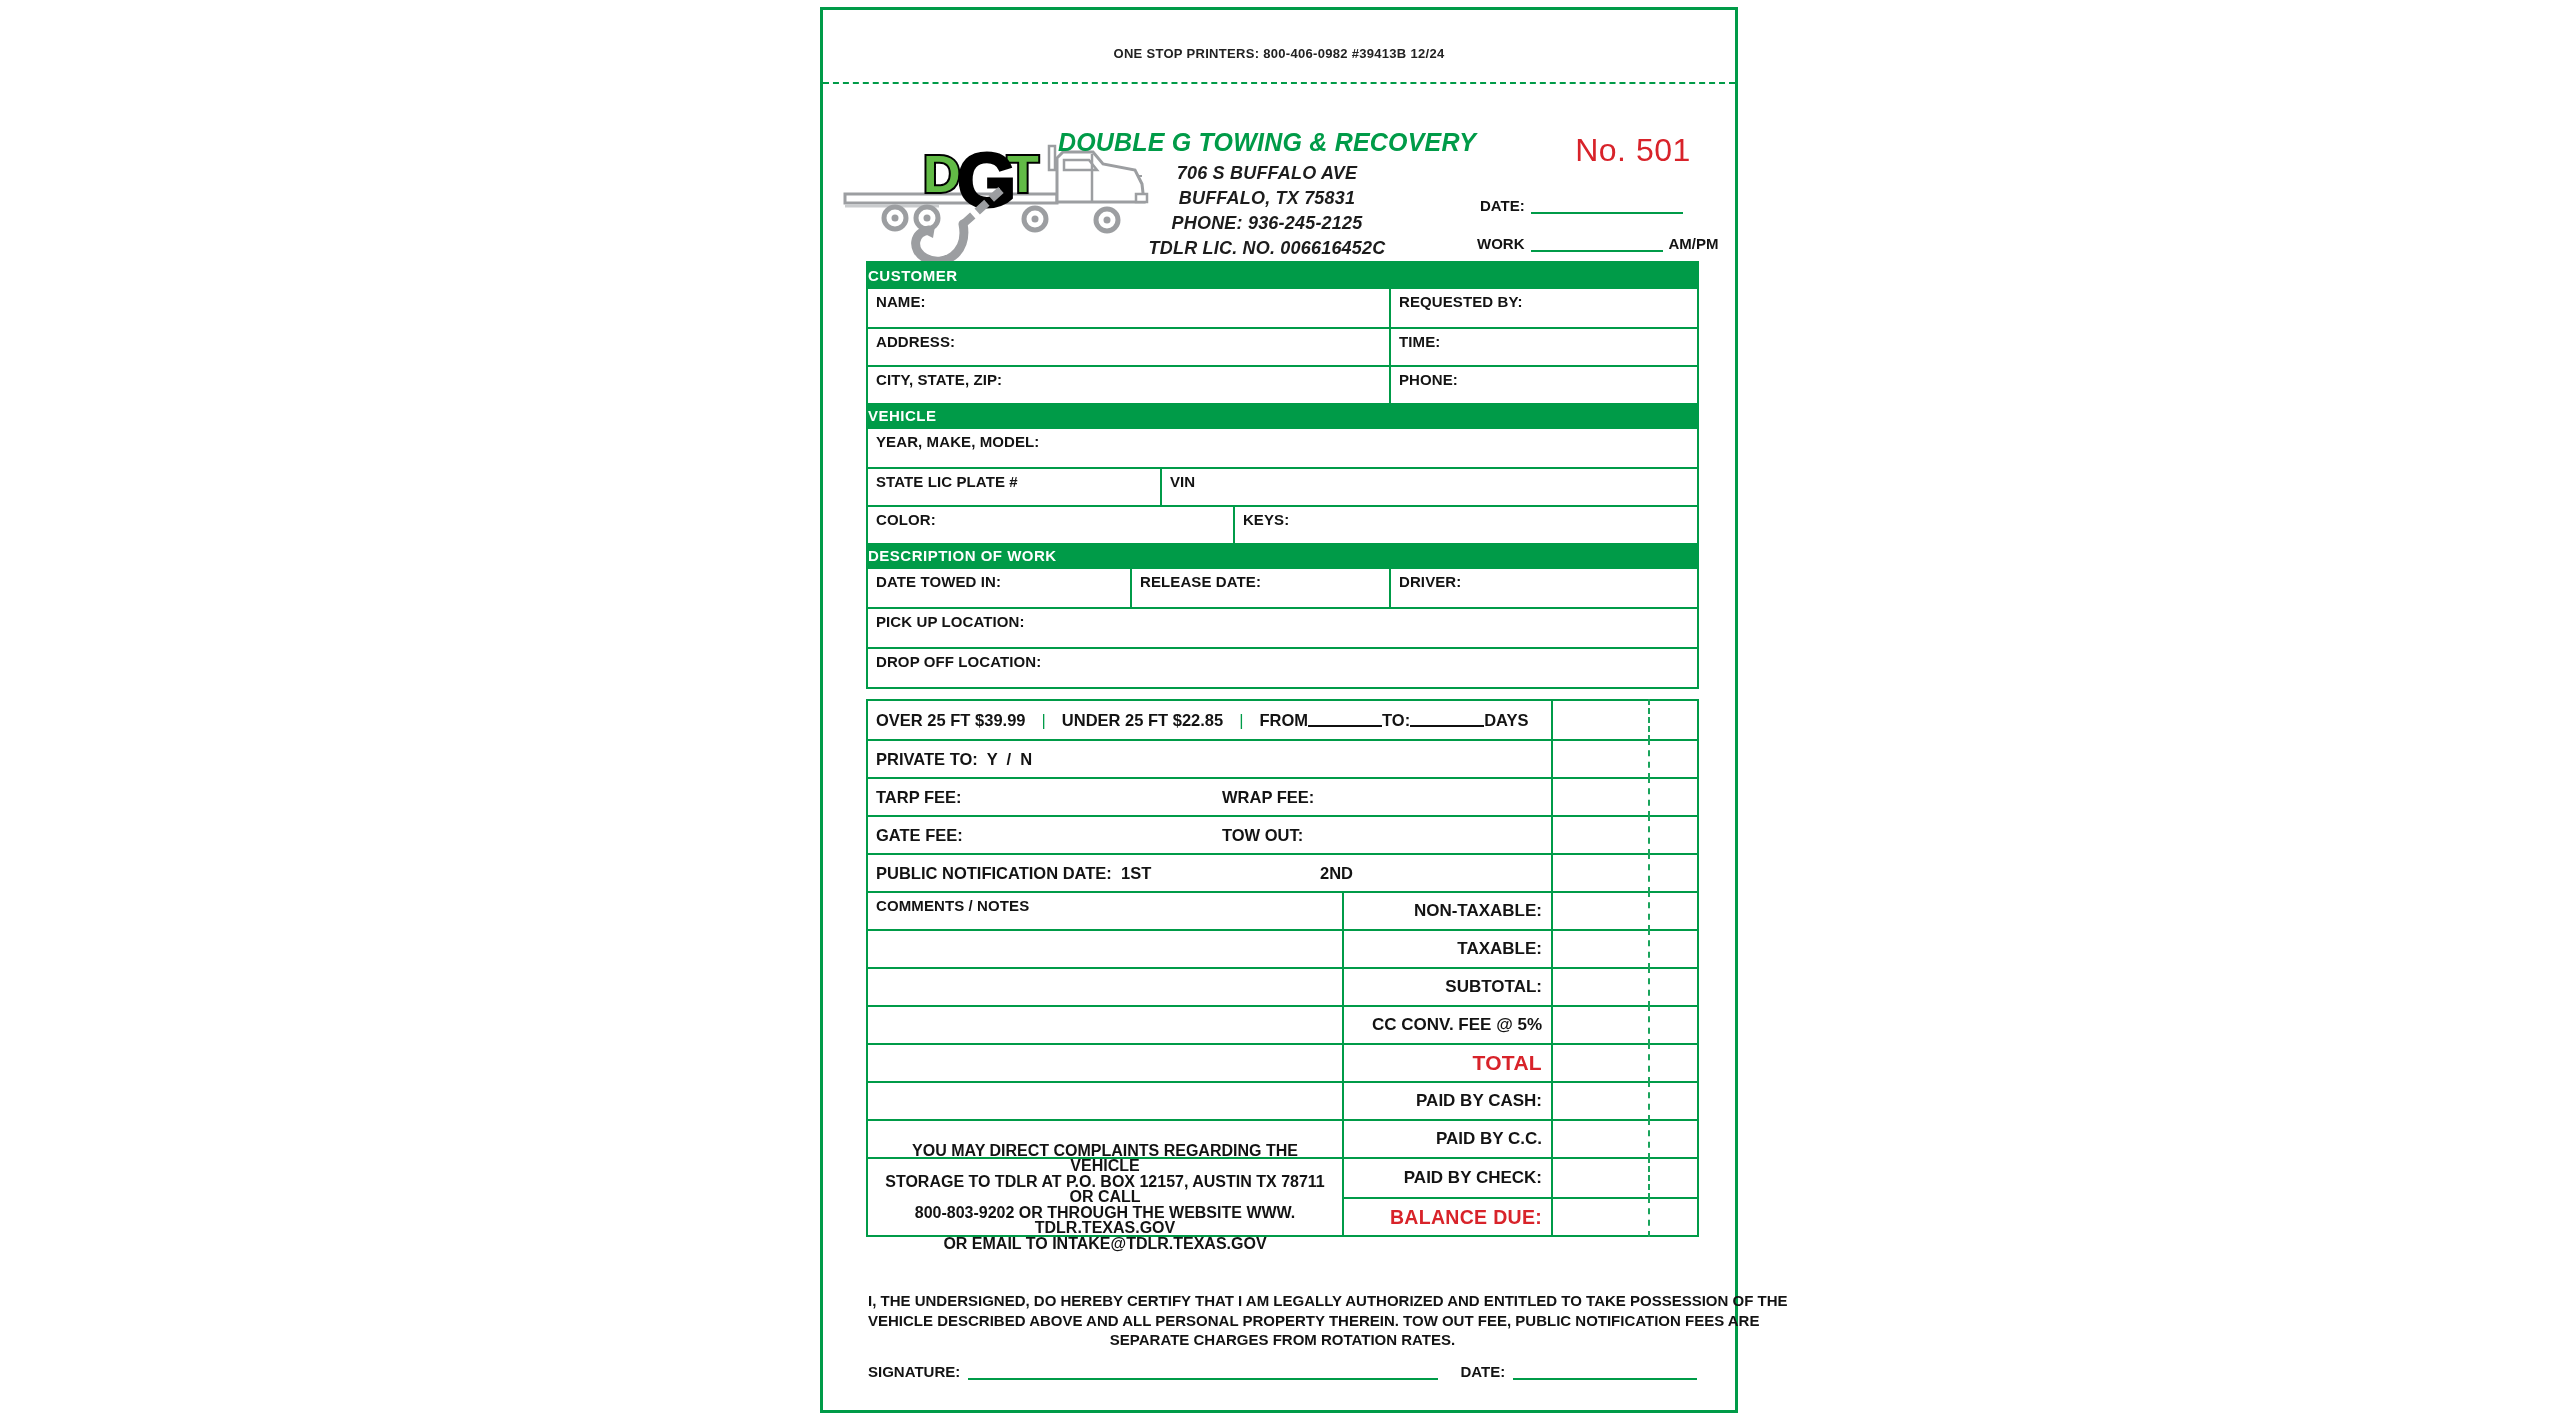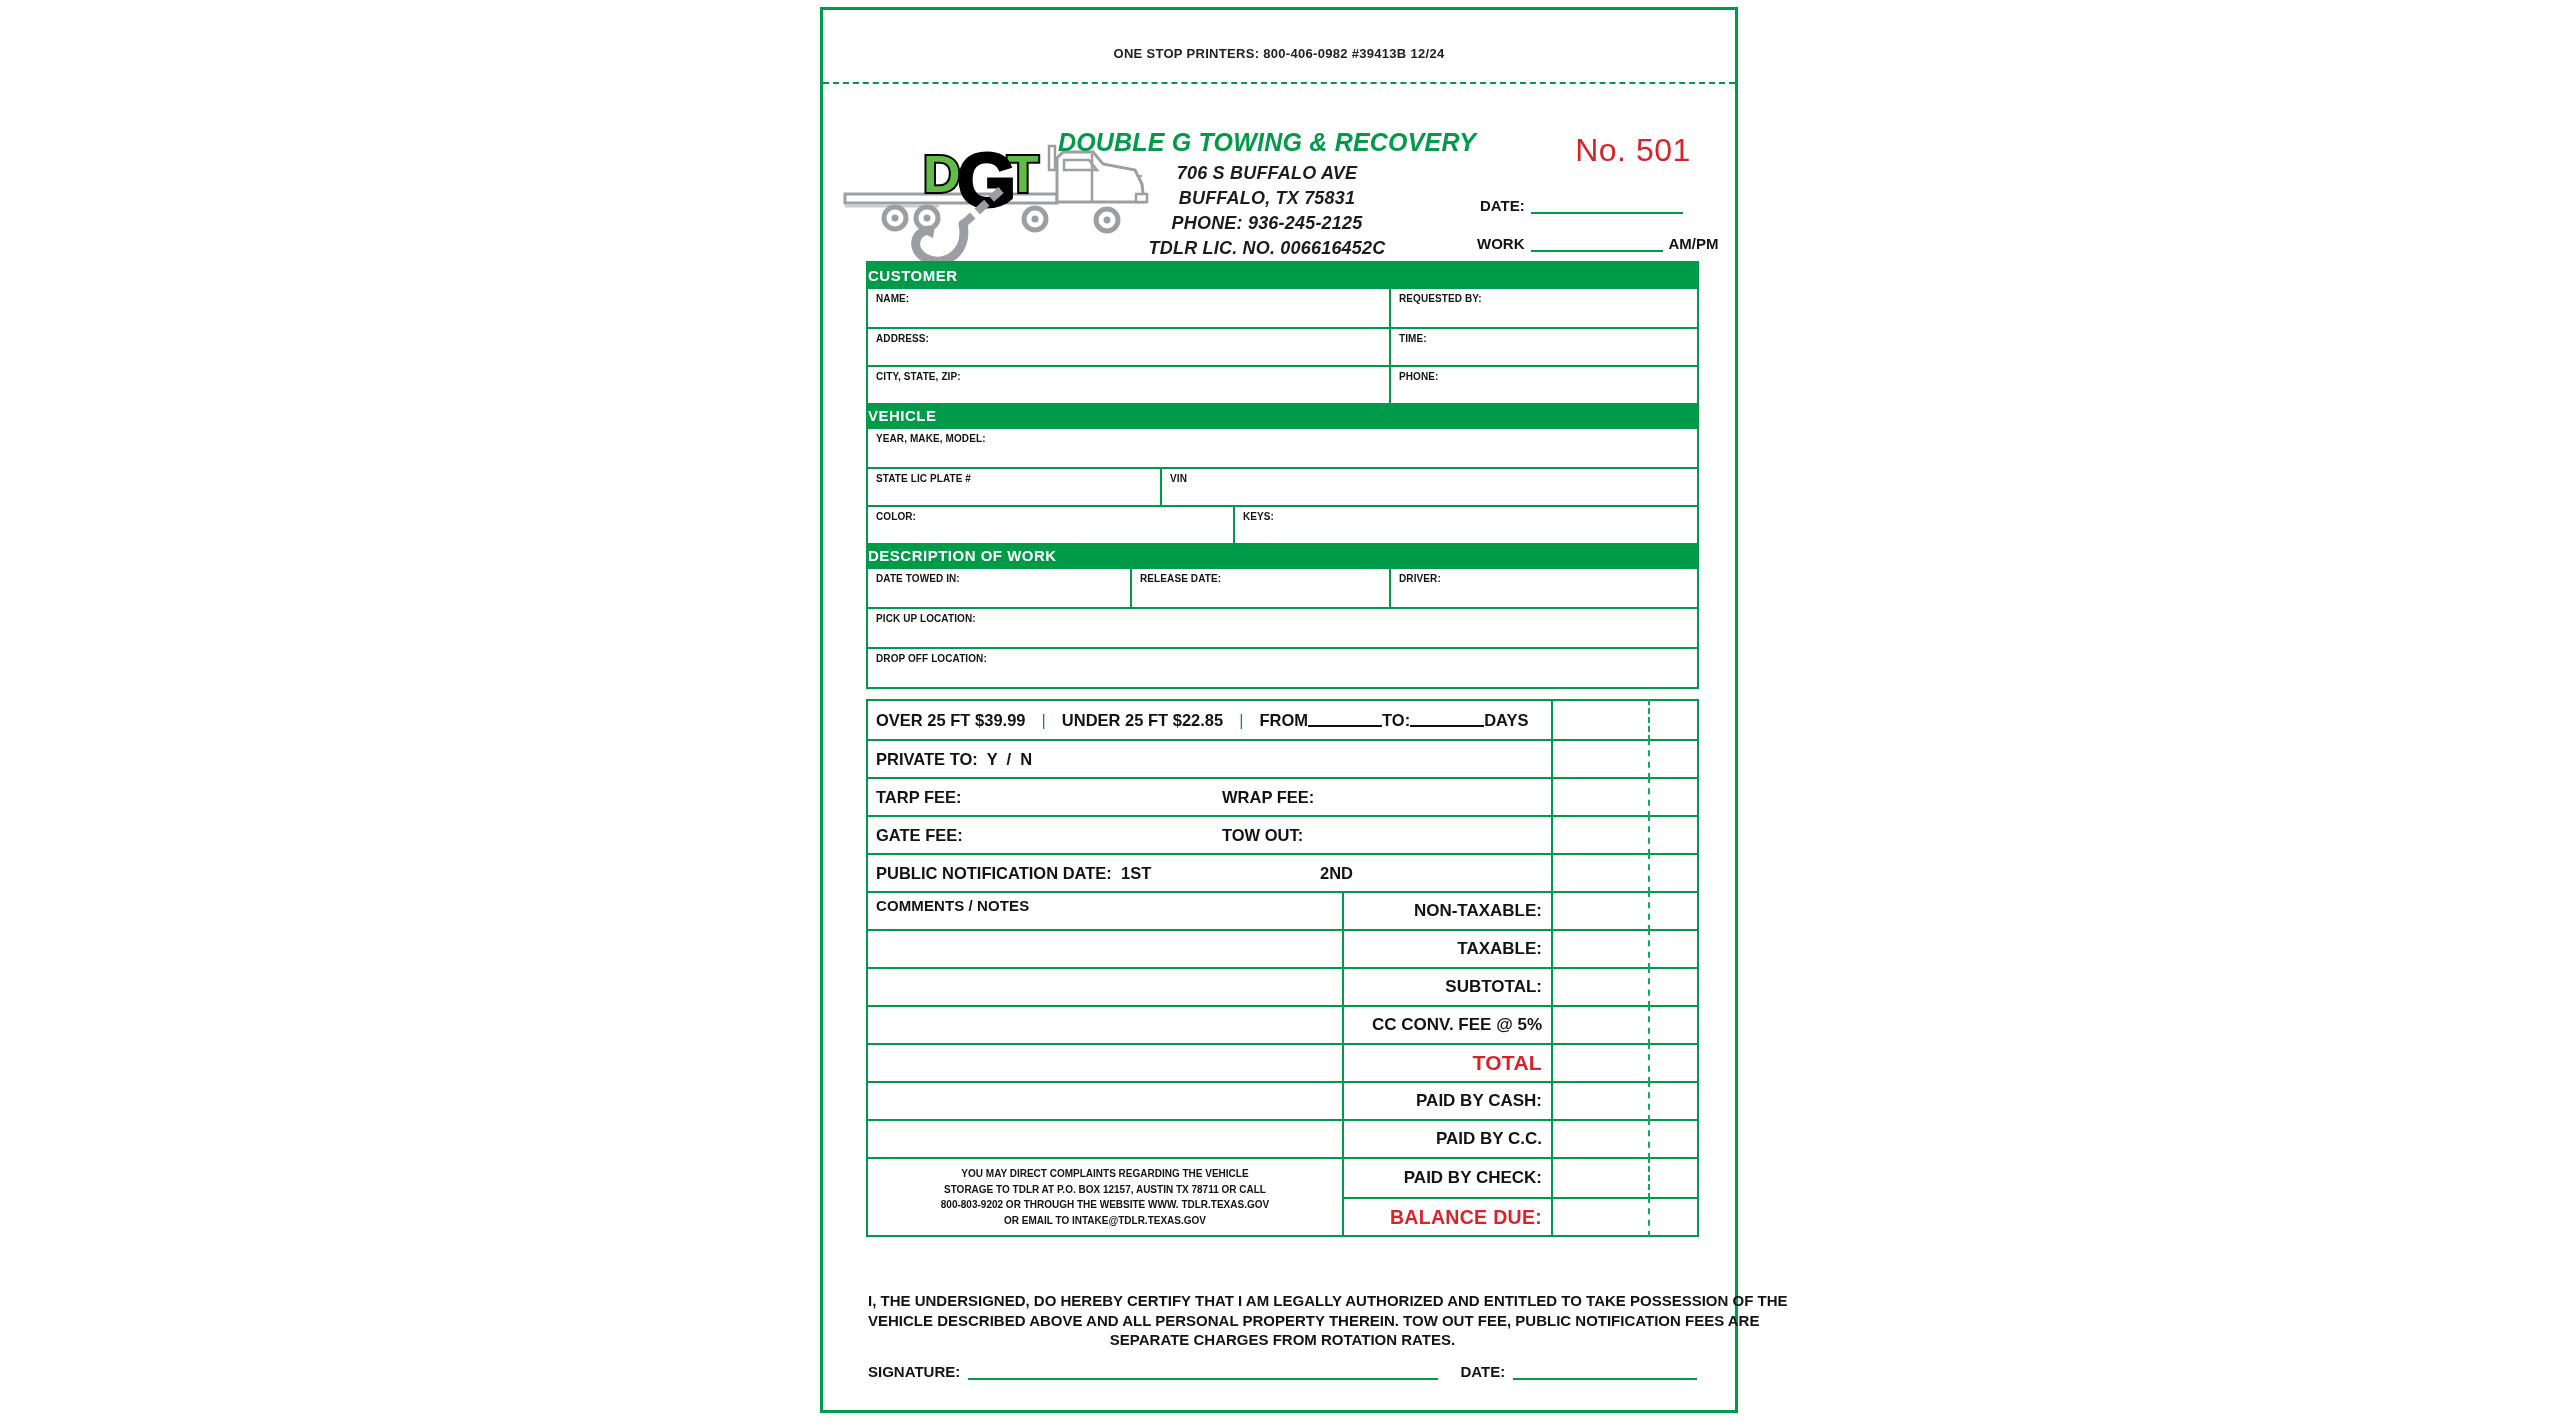--- a/index.html
+++ b/index.html
@@ -38,21 +38,21 @@
   
   .tables{position:absolute;left:43px;top:251px;width:833px;}
   .tbl{border:2px solid var(--green);background:#fff;}
   .tbl2{margin-top:10px;}
   .banner{height:26px;line-height:26px;background:var(--green);color:#fff;
     text-align:left;font-weight:bold;font-size:15px;letter-spacing:.5px;}
   .frow{display:flex;}
   .frow + .frow{border-top:2px solid var(--green)}
   .banner + .frow{border-top:0}
   .h38{height:38px}.h40{height:40px}
-  .fcell{padding:4px 8px;font-size:10px;font-weight:bold;letter-spacing:.1px;}
+  .fcell{padding:4px 8px;font-size:15px;font-weight:bold;letter-spacing:.1px;}
   .fcell + .fcell{border-left:2px solid var(--green)}
   .w521{width:521px}.w308{width:308px}.w829{width:829px}
   .w292{width:292px}.w537{width:537px}.w393{width:393px}.w436{width:500px}
   .w262{width:262px}.w259{width:259px}
   .w683{width:683px}.w474{width:474px}.w209{width:209px}.w146{width:146px}
 
   .fee-main{display:flex;align-items:center;padding:0 8px;font-size:16.5px;
     font-weight:bold;position:relative;white-space:pre;}
   .price{position:relative;border-left:2px solid var(--green);}
   .price:after{content:"";position:absolute;left:95px;top:-2px;bottom:-2px;
@@ -62,21 +62,21 @@
   .pos-mid{position:absolute;left:354px;}
   .pos-2nd{position:absolute;left:452px;}
 
   .tot-label{display:flex;align-items:center;justify-content:flex-end;
     padding-right:9px;font-size:17px;font-weight:bold;border-left:2px solid var(--green);}
   .tot-total{color:var(--red);font-size:21px;letter-spacing:.3px;}
   .tot-balance{color:var(--red);font-size:19.5px;letter-spacing:.3px;}
   .comments-hd{padding:4px 8px;font-size:15px;font-weight:bold;}
   .bottom-block{display:flex;border-top:2px solid var(--green);height:78px;}
   .complaints{width:474px;display:flex;align-items:center;justify-content:center;
-    text-align:center;font-size:10px;line-height:15.5px;font-weight:bold;padding:0 8px;}
+    text-align:center;font-size:16px;line-height:15.5px;font-weight:bold;padding:0 8px;}
   .rightcol{width:355px;border-left:2px solid var(--green);}
   .sub{display:flex;height:38px;}
   .sub + .sub{border-top:2px solid var(--green);}
   .sub .tot-label{border-left:0;width:207px;}
   .sub .price{width:146px;}
 
   .cert{position:absolute;left:45px;top:1281px;width:829px;text-align:center;
     font-size:15px;line-height:19.5px;font-weight:bold;white-space:nowrap;}
   .sig-row{position:absolute;left:45px;top:1344px;width:829px;display:flex;
     align-items:flex-end;font-size:15px;font-weight:bold;height:26px;}

